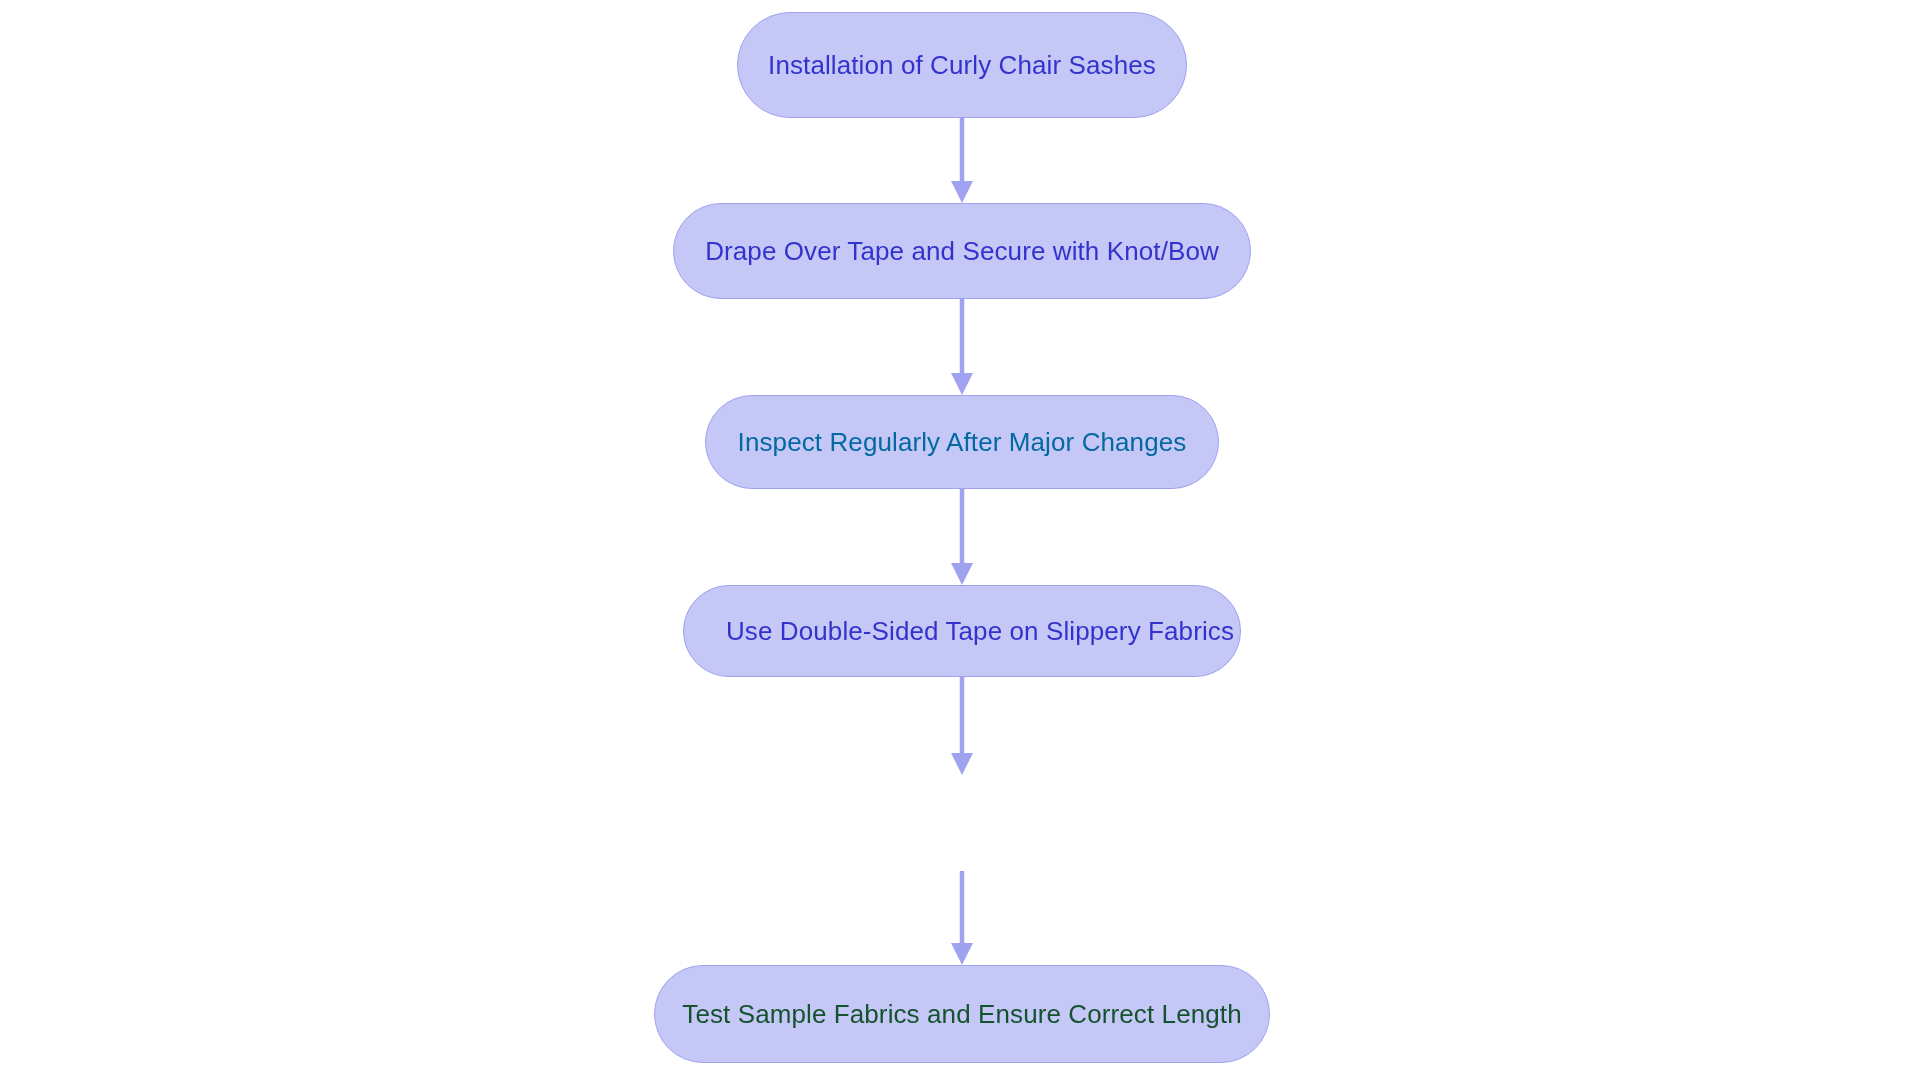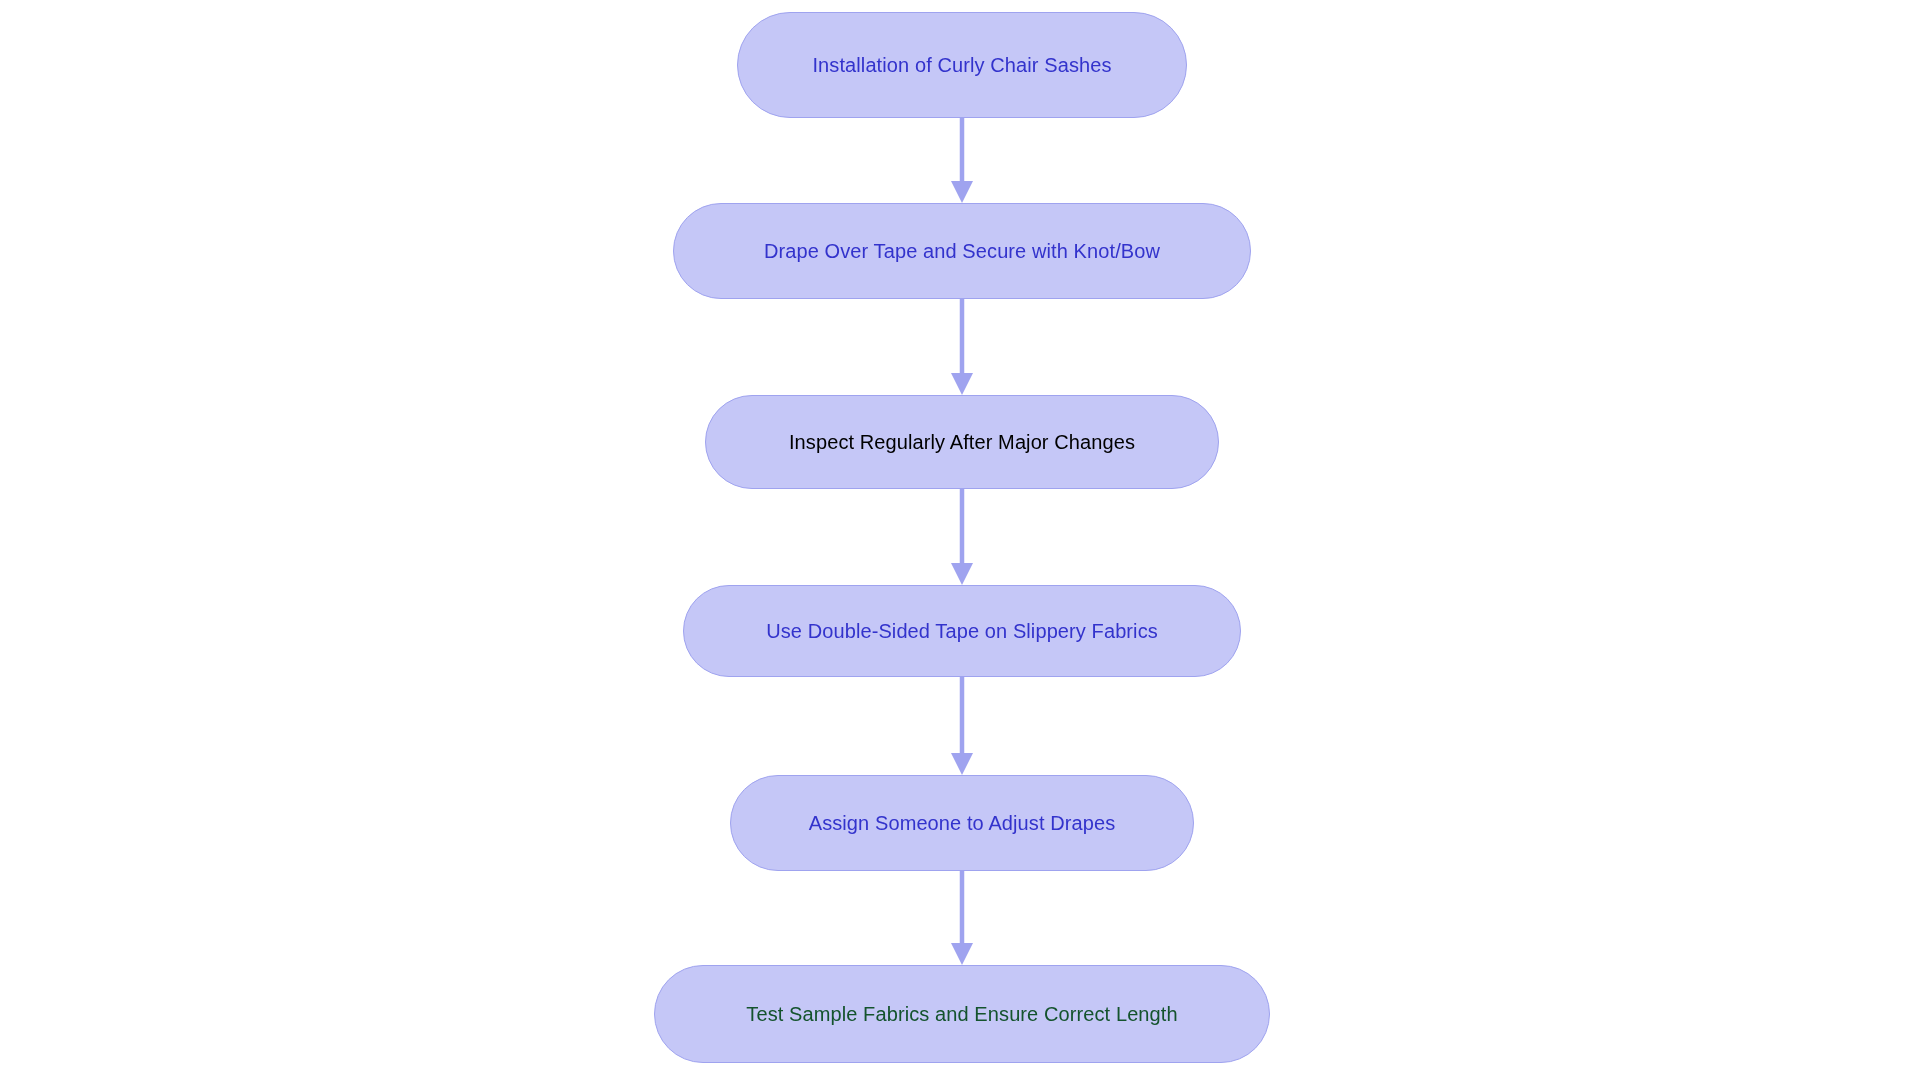--- a/index.html
+++ b/index.html
@@ -31,21 +31,21 @@
   .flow-node {
     position: absolute;
     transform: translateX(-50%);
     background: #c5c7f7;
     border: 1.6px solid #9fa3ef;
     border-radius: 999px;
     display: flex;
     align-items: center;
     justify-content: center;
     color: #3333cc;
-    font-size: 20px;
+    font-size: 26px;
     font-weight: 400;
     letter-spacing: 0.1px;
     white-space: nowrap;
     line-height: 1;
   }
 
   .node-label {
     display: block;
     padding: 0 6px;
   }
@@ -94,27 +94,24 @@
           <polygon points="3,72 25,72 14,94" fill="#9fa3ef"></polygon>
         </svg>
       </div>
 
     <div class="flow-node" id="node-1" style="left: 962px; top: 12px; width: 450px; height: 106px; background: rgb(197, 199, 247); border-color: rgb(159, 163, 239); color: rgb(51, 51, 204);">
       <span class="node-label">Installation of Curly Chair Sashes</span>
     </div>
     <div class="flow-node" id="node-2" style="left: 962px; top: 203px; width: 578px; height: 96px; background: rgb(197, 199, 247); border-color: rgb(159, 163, 239); color: rgb(51, 51, 204);">
       <span class="node-label">Drape Over Tape and Secure with Knot/Bow</span>
     </div>
-    <div class="flow-node" id="node-3" style="left: 962px; top: 395px; width: 514px; height: 94px; background: rgb(197, 199, 247); border-color: rgb(159, 163, 239); color: #000000;">
+    <div class="flow-node" id="node-3" style="left: 962px; top: 395px; width: 514px; height: 94px; background: rgb(197, 199, 247); border-color: rgb(159, 163, 239); color: #0369a1;">
       <span class="node-label">Inspect Regularly After Major Changes</span>
     </div>
-    <div class="flow-node" id="node-4" style="left: 962px; top: 585px; width: 558px; height: 92px; background: rgb(197, 199, 247); border-color: rgb(159, 163, 239); color: rgb(51, 51, 204);">
+    <div class="flow-node" id="node-4" style="left: 962px; top: 585px; width: 558px; height: 92px; background: rgb(197, 199, 247); border-color: rgb(159, 163, 239); color: rgb(51, 51, 204); justify-content: flex-end;">
       <span class="node-label">Use Double-Sided Tape on Slippery Fabrics</span>
-    </div>
-    <div class="flow-node" id="node-5" style="left: 962px; top: 775px; width: 464px; height: 96px; background: rgb(197, 199, 247); border-color: rgb(159, 163, 239); color: rgb(51, 51, 204);">
-      <span class="node-label">Assign Someone to Adjust Drapes</span>
     </div>
     <div class="flow-node" id="node-6" style="left: 962px; top: 965px; width: 616px; height: 98px; background: rgb(197, 199, 247); border-color: rgb(159, 163, 239); color: #14532d;">
       <span class="node-label">Test Sample Fabrics and Ensure Correct Length</span>
     </div>
 
   </div>
 </div>
 
 </body></html>

